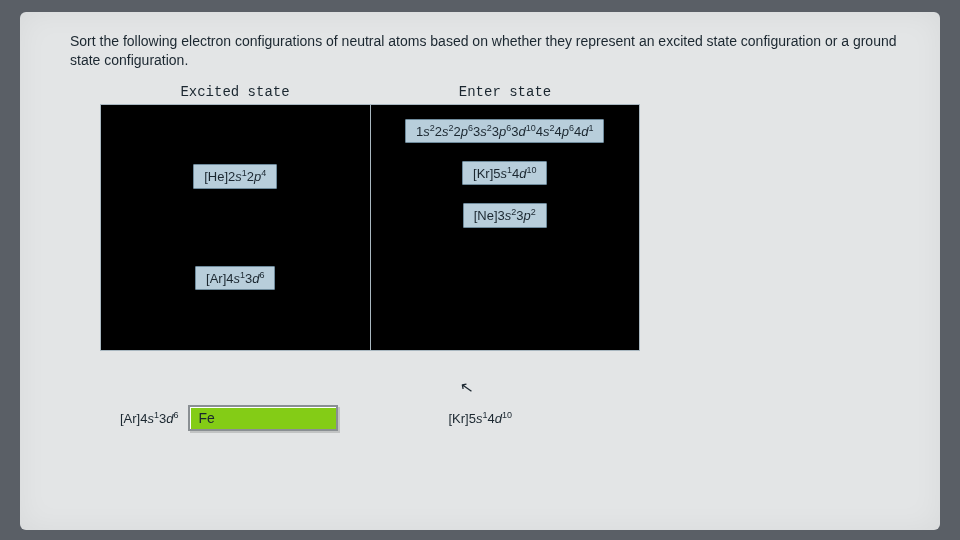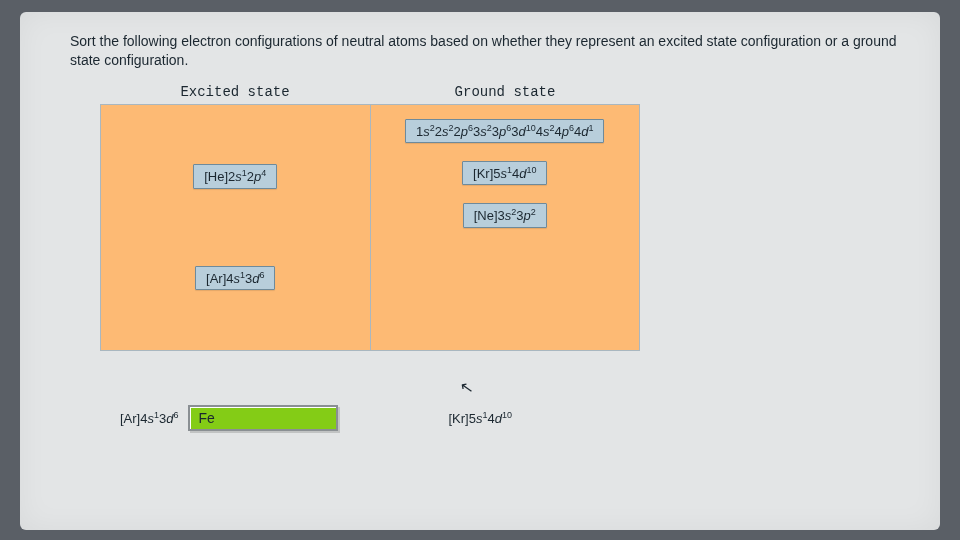--- a/index.html
+++ b/index.html
@@ -40,21 +40,21 @@
     padding-bottom: 4px;
   }
   .drop-zones {
     display: flex;
     width: 540px;
     margin-left: 30px;
   }
   .zone {
     flex: 1;
     border: 1px solid #a9b7c0;
-    background: #fdba74;
+    background: #000000;
     min-height: 185px;
     padding: 14px 8px;
     display: flex;
     flex-direction: column;
     align-items: center;
     gap: 18px;
   }
   .zone + .zone { border-left: none; }
   .chip {
     background: #b8cedb;
@@ -107,21 +107,21 @@
 </style>
 </head>
 <body>
 
 <div class="panel">
 
   <div class="q1-text">Sort the following electron configurations of neutral atoms based on whether they represent an excited state configuration or a ground state configuration.</div>
 
   <div class="headers">
     <div>Excited state</div>
-    <div>Ground state</div>
+    <div>Enter state</div>
   </div>
 
   <div class="drop-zones">
     <div class="zone" style="justify-content:space-around;padding-top:30px;padding-bottom:30px;">
       <span class="chip">[He]2<span class="italic">s</span><sup>1</sup>2<span class="italic">p</span><sup>4</sup></span>
       <span class="chip">[Ar]4<span class="italic">s</span><sup>1</sup>3<span class="italic">d</span><sup>6</sup></span>
     </div>
     <div class="zone">
       <span class="chip">1<span class="italic">s</span><sup>2</sup>2<span class="italic">s</span><sup>2</sup>2<span class="italic">p</span><sup>6</sup>3<span class="italic">s</span><sup>2</sup>3<span class="italic">p</span><sup>6</sup>3<span class="italic">d</span><sup>10</sup>4<span class="italic">s</span><sup>2</sup>4<span class="italic">p</span><sup>6</sup>4<span class="italic">d</span><sup>1</sup></span>
       <span class="chip">[Kr]5<span class="italic">s</span><sup>1</sup>4<span class="italic">d</span><sup>10</sup></span>

